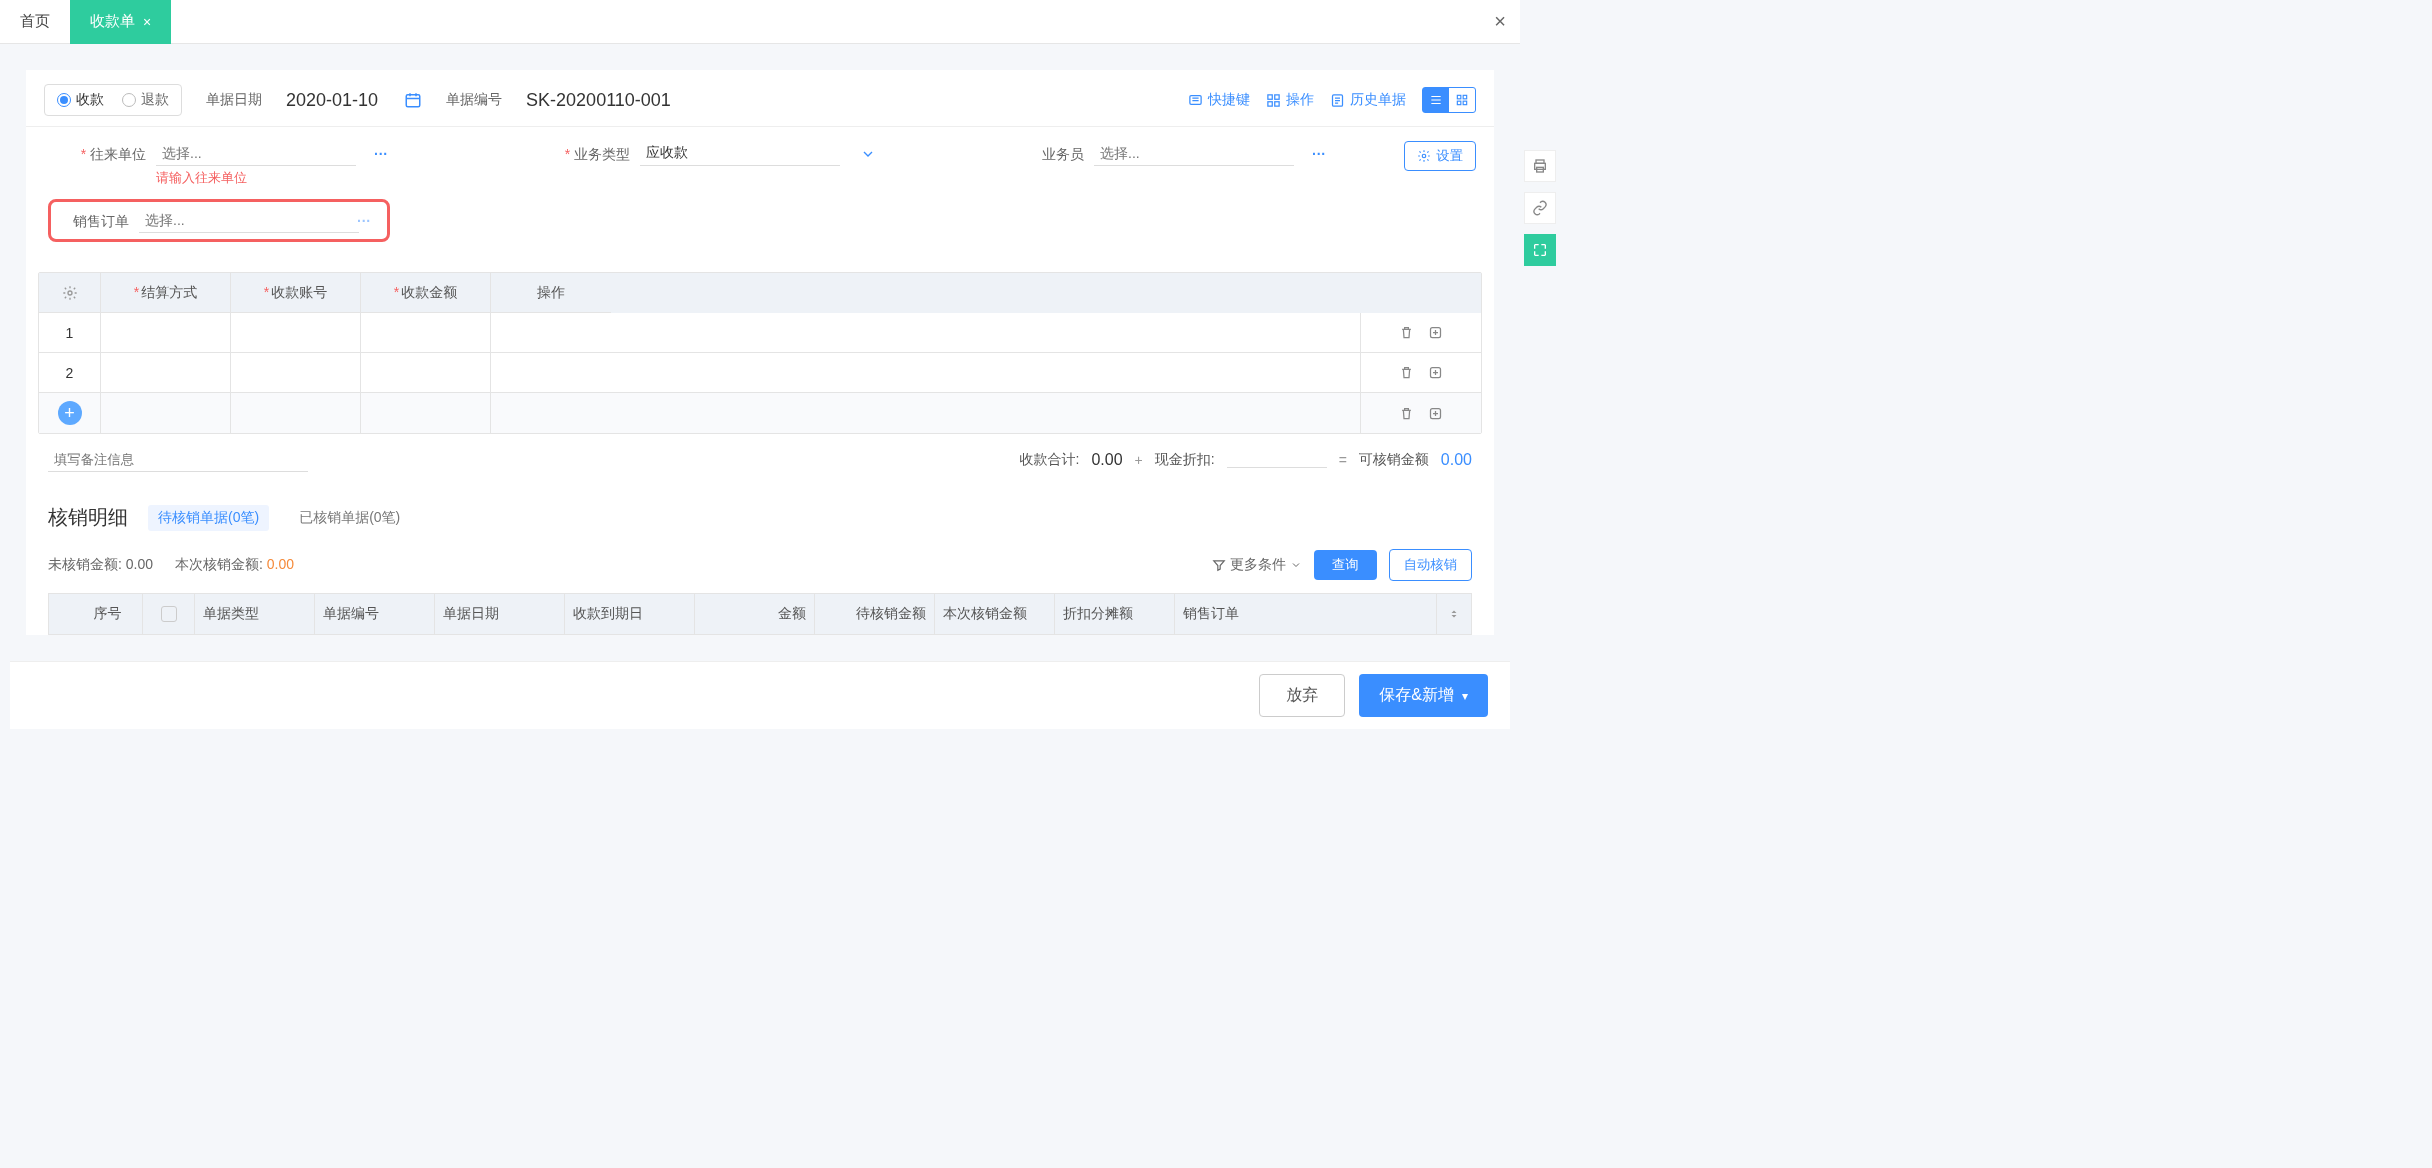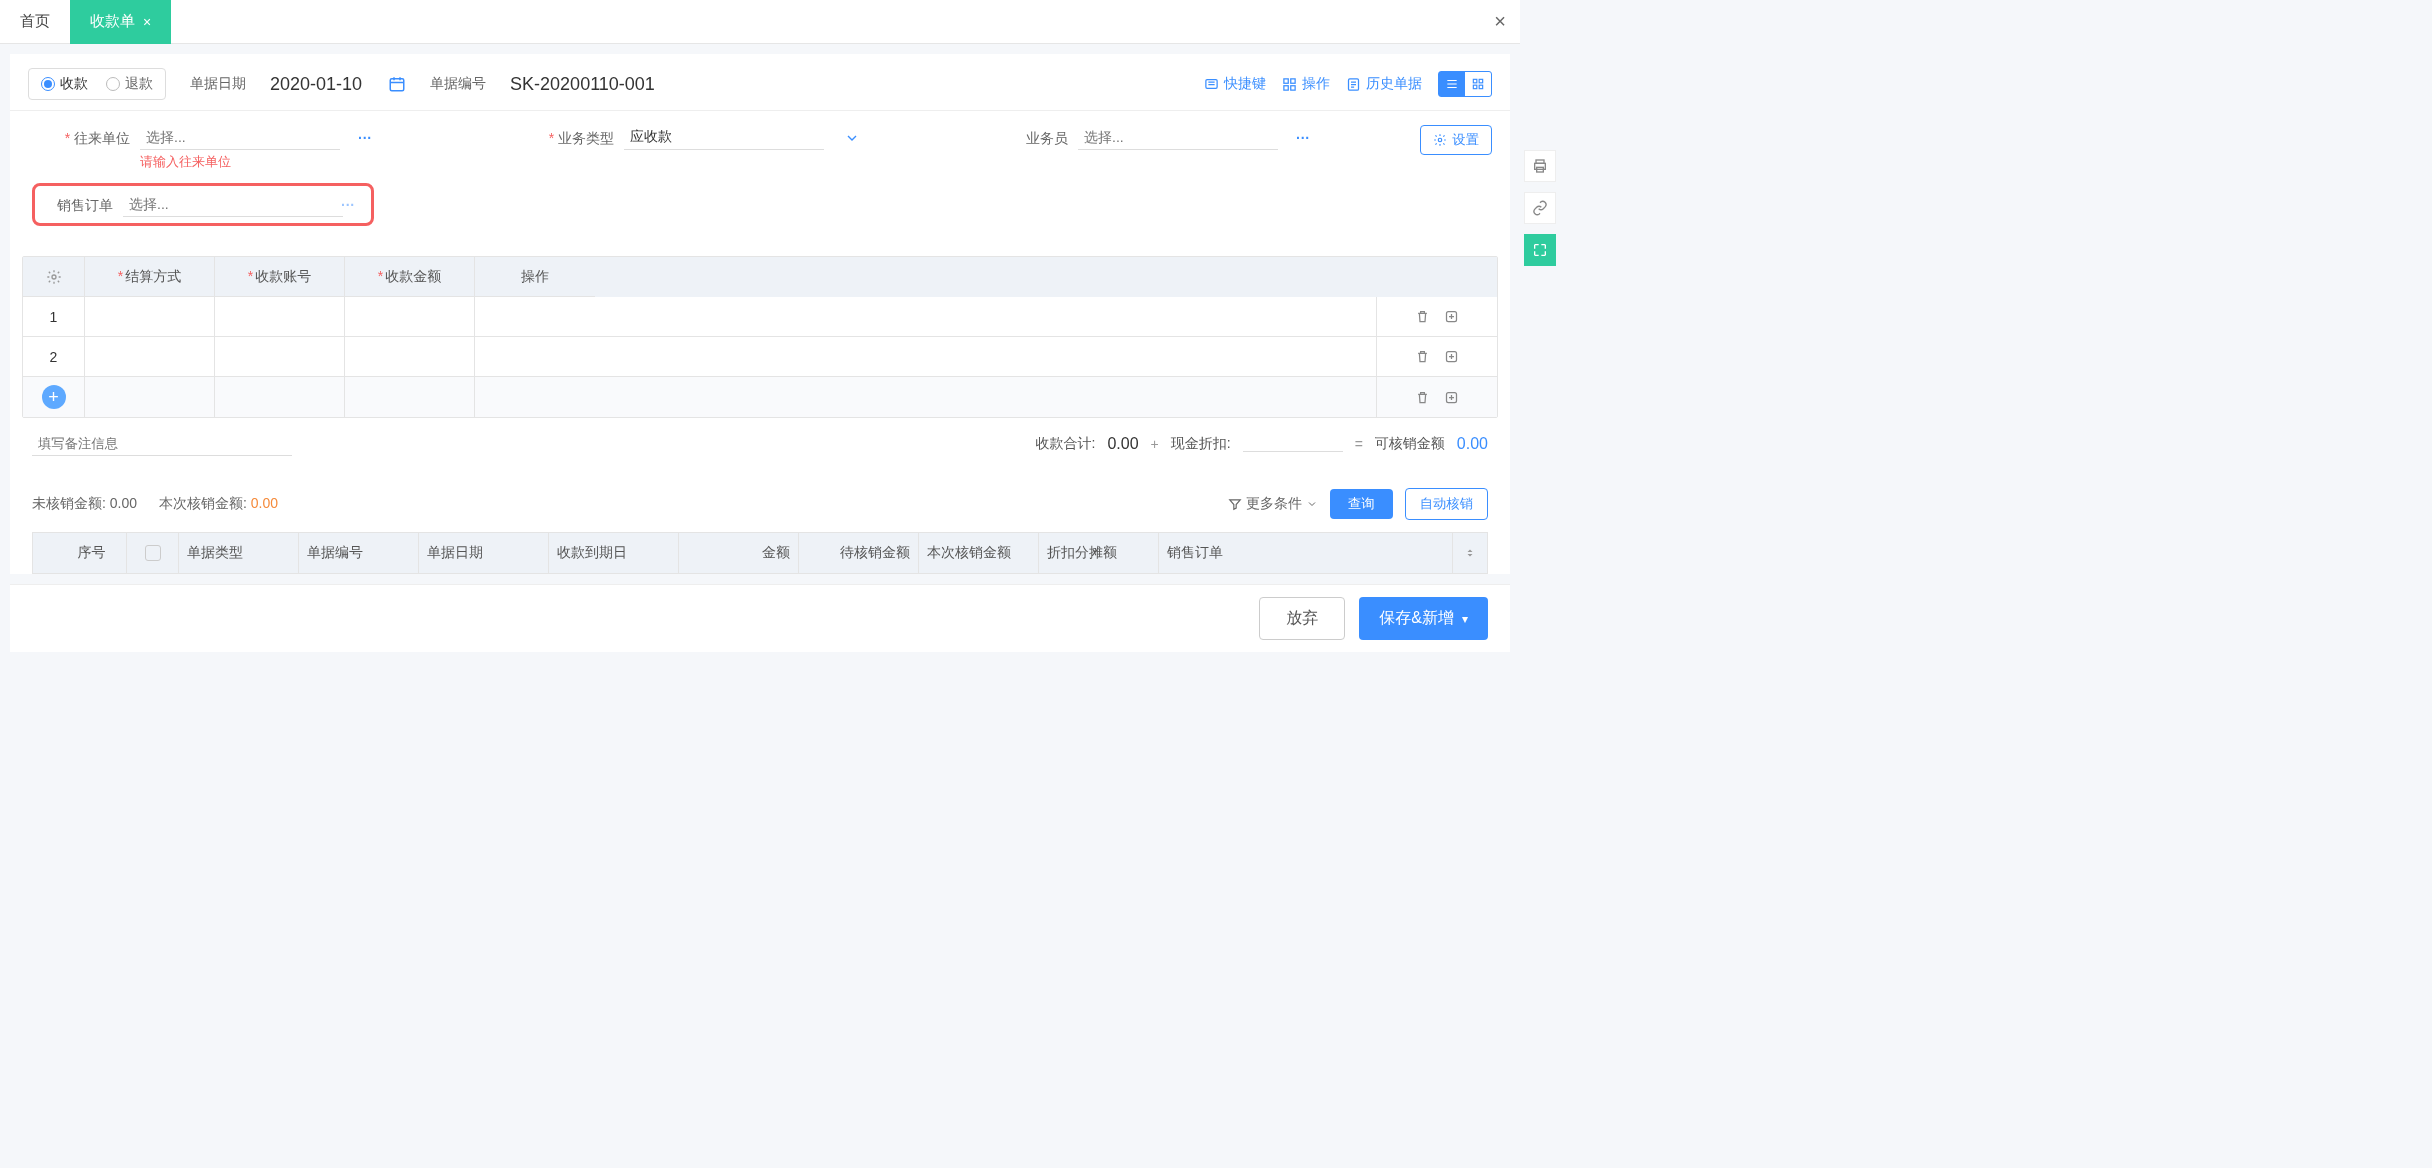--- a/index.html
+++ b/index.html
@@ -51,21 +51,21 @@
   margin-left: auto;
   padding: 0 14px;
   font-size: 20px;
   cursor: pointer;
   color: #666;
 }
 
 
 .content {
   background: #fff;
-  margin: 10px;
+  margin: 26px;
   padding: 0;
   position: relative;
 }
 
 
 .header-row {
   display: flex;
   align-items: center;
   padding: 14px 18px 10px 18px;
   gap: 24px;
@@ -551,20 +551,25 @@
         <span class="plus">+</span>
         <span>现金折扣:</span>
         <input class="discount-input" style="">
         <span class="eq">=</span>
         <span>可核销金额</span>
         <span class="blue">0.00</span>
       </div>
     </div>
 
     <div class="wo-section">
+      <div class="wo-head">
+        <span class="wo-title">核销明细</span>
+        <span class="wo-tab active">待核销单据(0笔)</span>
+        <span class="wo-tab">已核销单据(0笔)</span>
+      </div>
       <div class="wo-filter">
         <span class="left">
           <span>未核销金额:</span>
           <span>0.00</span>
         </span>
         <span class="left">
           <span>本次核销金额:</span>
           <span class="orange">0.00</span>
         </span>
         <div class="right">

